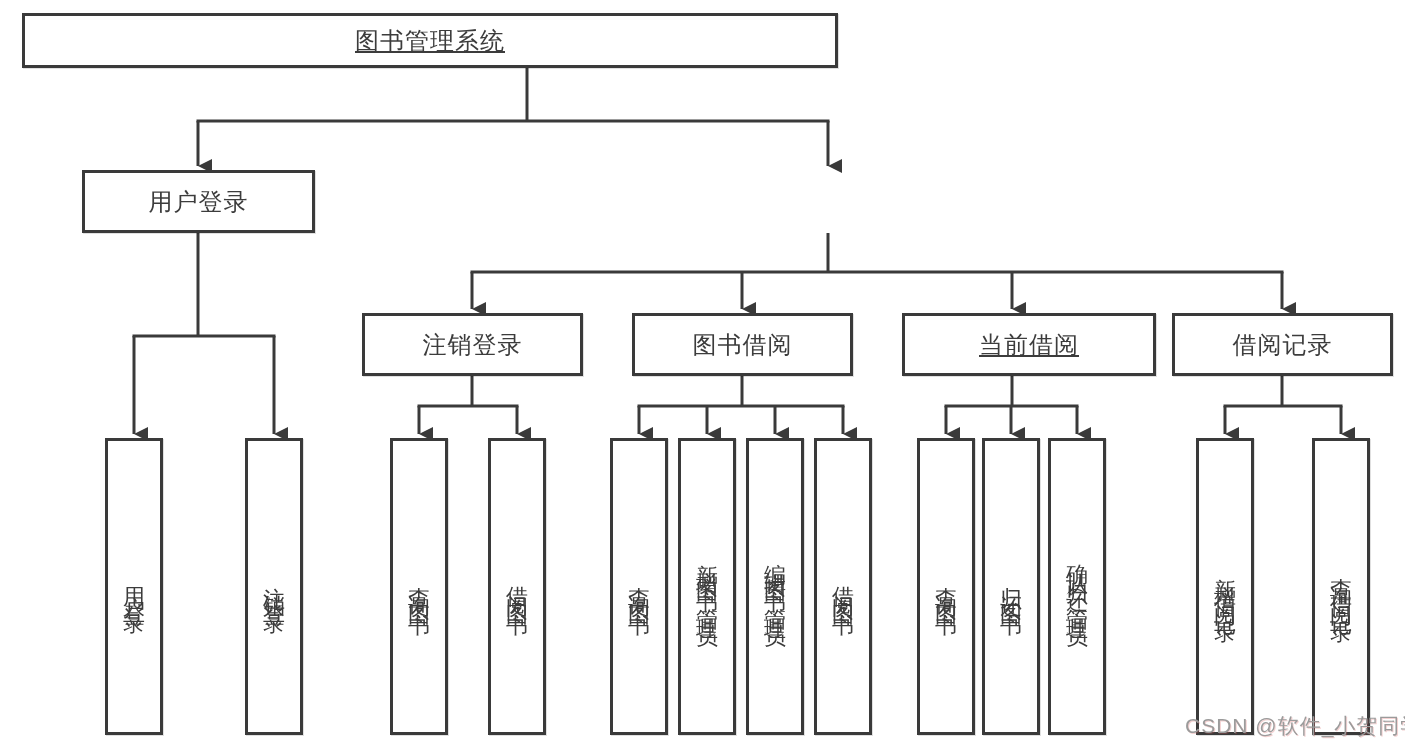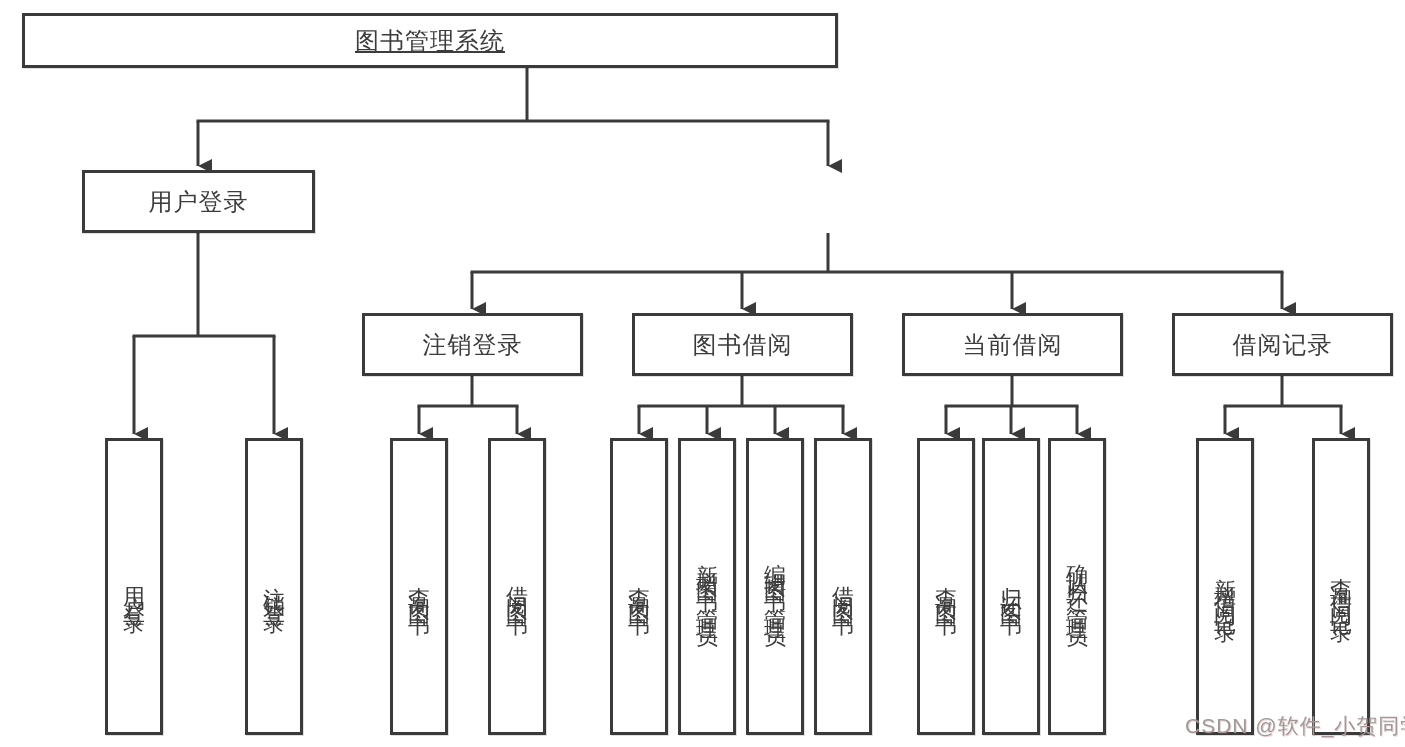--- a/index.html
+++ b/index.html
@@ -115,21 +115,21 @@
       </g>
     </g>
   </svg>
 
   <div class="box" style="left:22px; top:13px; width:816px; height:55px;text-decoration:underline;">图书管理系统</div>
 
   <div class="box" style="left:82px; top:170px; width:233px; height:63px;">用户登录</div>
 
   <div class="box" style="left:362px; top:313px; width:221px; height:63px;">注销登录</div>
   <div class="box" style="left:632px; top:313px; width:221px; height:63px;">图书借阅</div>
-  <div class="box" style="left:902px; top:313px; width:221px; height:63px;">当前借阅</div>
+  <div class="box" style="left:902px; top:313px; width:254px; height:63px;text-decoration:underline;">当前借阅</div>
   <div class="box" style="left:1172px; top:313px; width:221px; height:63px;">借阅记录</div>
 
   <div class="box vbox" style="left:105px; top:438px; width:58px; height:297px;">用户登录</div>
   <div class="box vbox" style="left:245px; top:438px; width:58px; height:297px;">注销登录</div>
 
   <div class="box vbox" style="left:390px; top:438px; width:58px; height:297px;">查询图书</div>
   <div class="box vbox" style="left:488px; top:438px; width:58px; height:297px;">借阅图书</div>
 
   <div class="box vbox" style="left:610px; top:438px; width:58px; height:297px;">查询图书</div>
   <div class="box vbox" style="left:678px; top:438px; width:58px; height:297px;">新增图书（管理员）</div>

